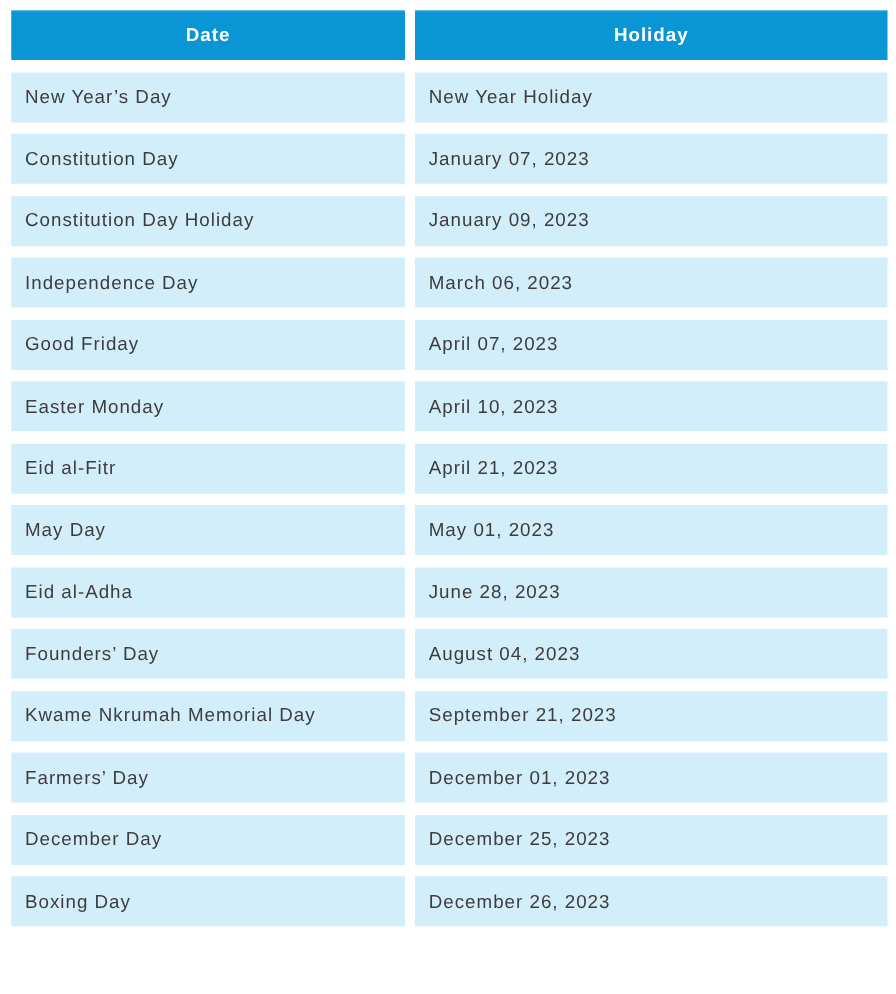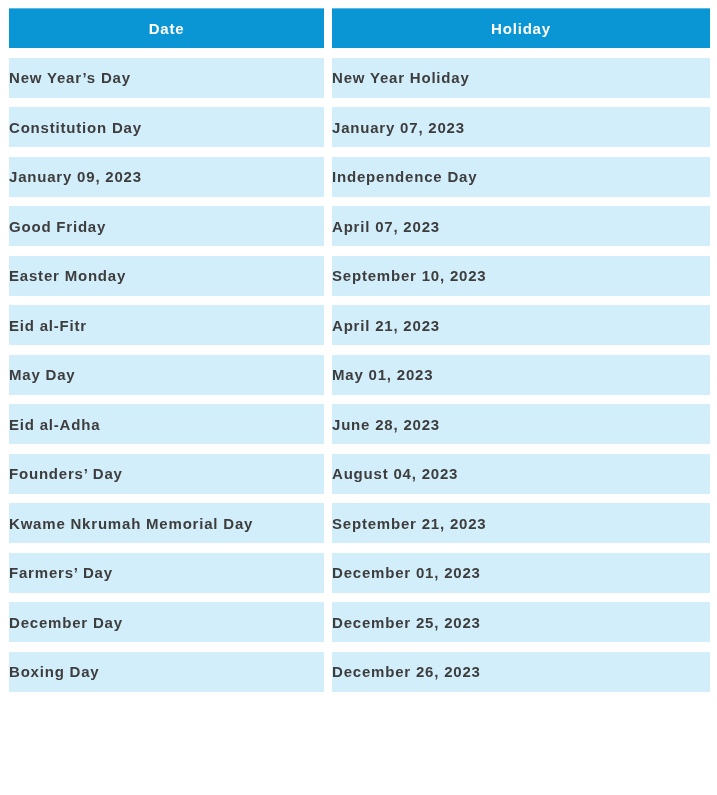--- a/index.html
+++ b/index.html
@@ -37,46 +37,49 @@
   .cell.header {
     background: var(--header-bg);
     color: var(--header-text);
     justify-content: center;
     font-weight: 600;
     border-top: 1px solid rgba(255,255,255,0.35);
   }
   .cell.data {
     background: var(--row-bg);
     color: var(--cell-text);
-    font-weight: 700;
+    padding-left: 11px;
+    font-weight: 400;
   }
 </style>
 </head>
 <body>
 
 <div class="holiday-table">
   <div class="cell header">Date</div>
   <div class="cell header">Holiday</div>
 
   <div class="cell data">New Year’s Day</div>
 
   <div class="cell data">New Year Holiday</div>
 
   <div class="cell data">Constitution Day</div>
   <div class="cell data">January 07, 2023</div>
 
+  <div class="cell data">Constitution Day Holiday</div>
   <div class="cell data">January 09, 2023</div>
 
   <div class="cell data">Independence Day</div>
+  <div class="cell data">March 06, 2023</div>
 
   <div class="cell data">Good Friday</div>
   <div class="cell data">April 07, 2023</div>
 
   <div class="cell data">Easter Monday</div>
-  <div class="cell data">September 10, 2023</div>
+  <div class="cell data">April 10, 2023</div>
 
   <div class="cell data">Eid al-Fitr</div>
   <div class="cell data">April 21, 2023</div>
 
   <div class="cell data">May Day</div>
   <div class="cell data">May 01, 2023</div>
 
   <div class="cell data">Eid al-Adha</div>
   <div class="cell data">June 28, 2023</div>
 

